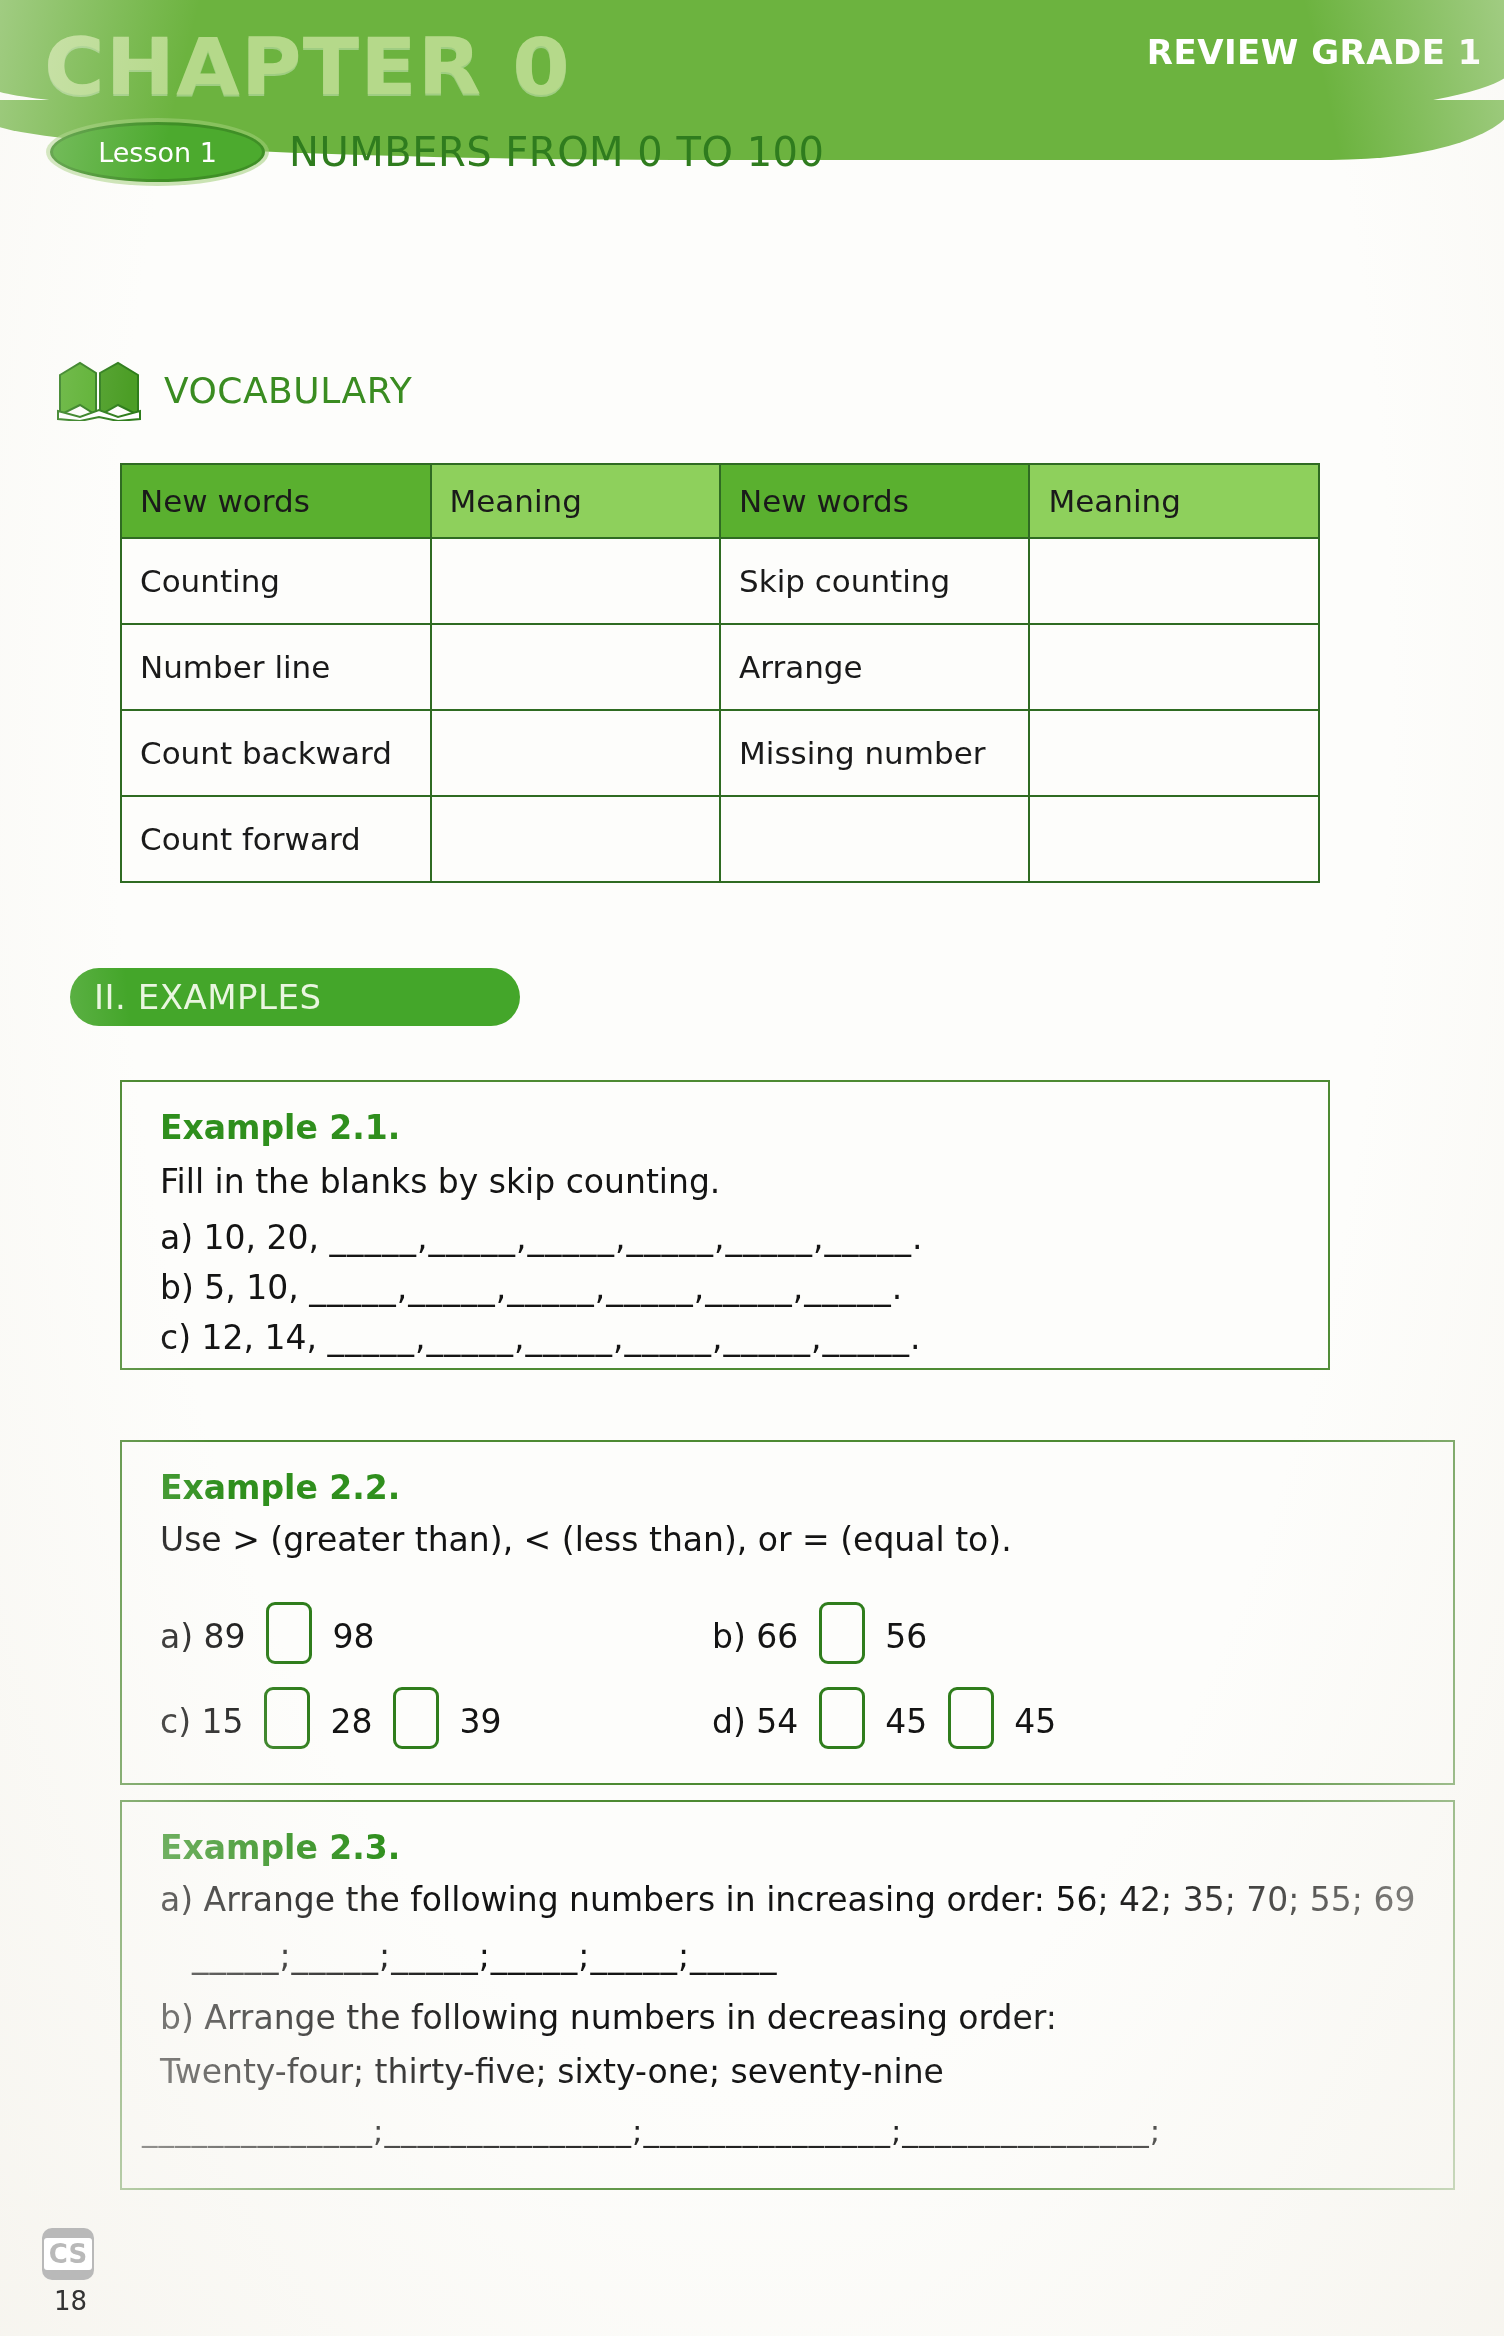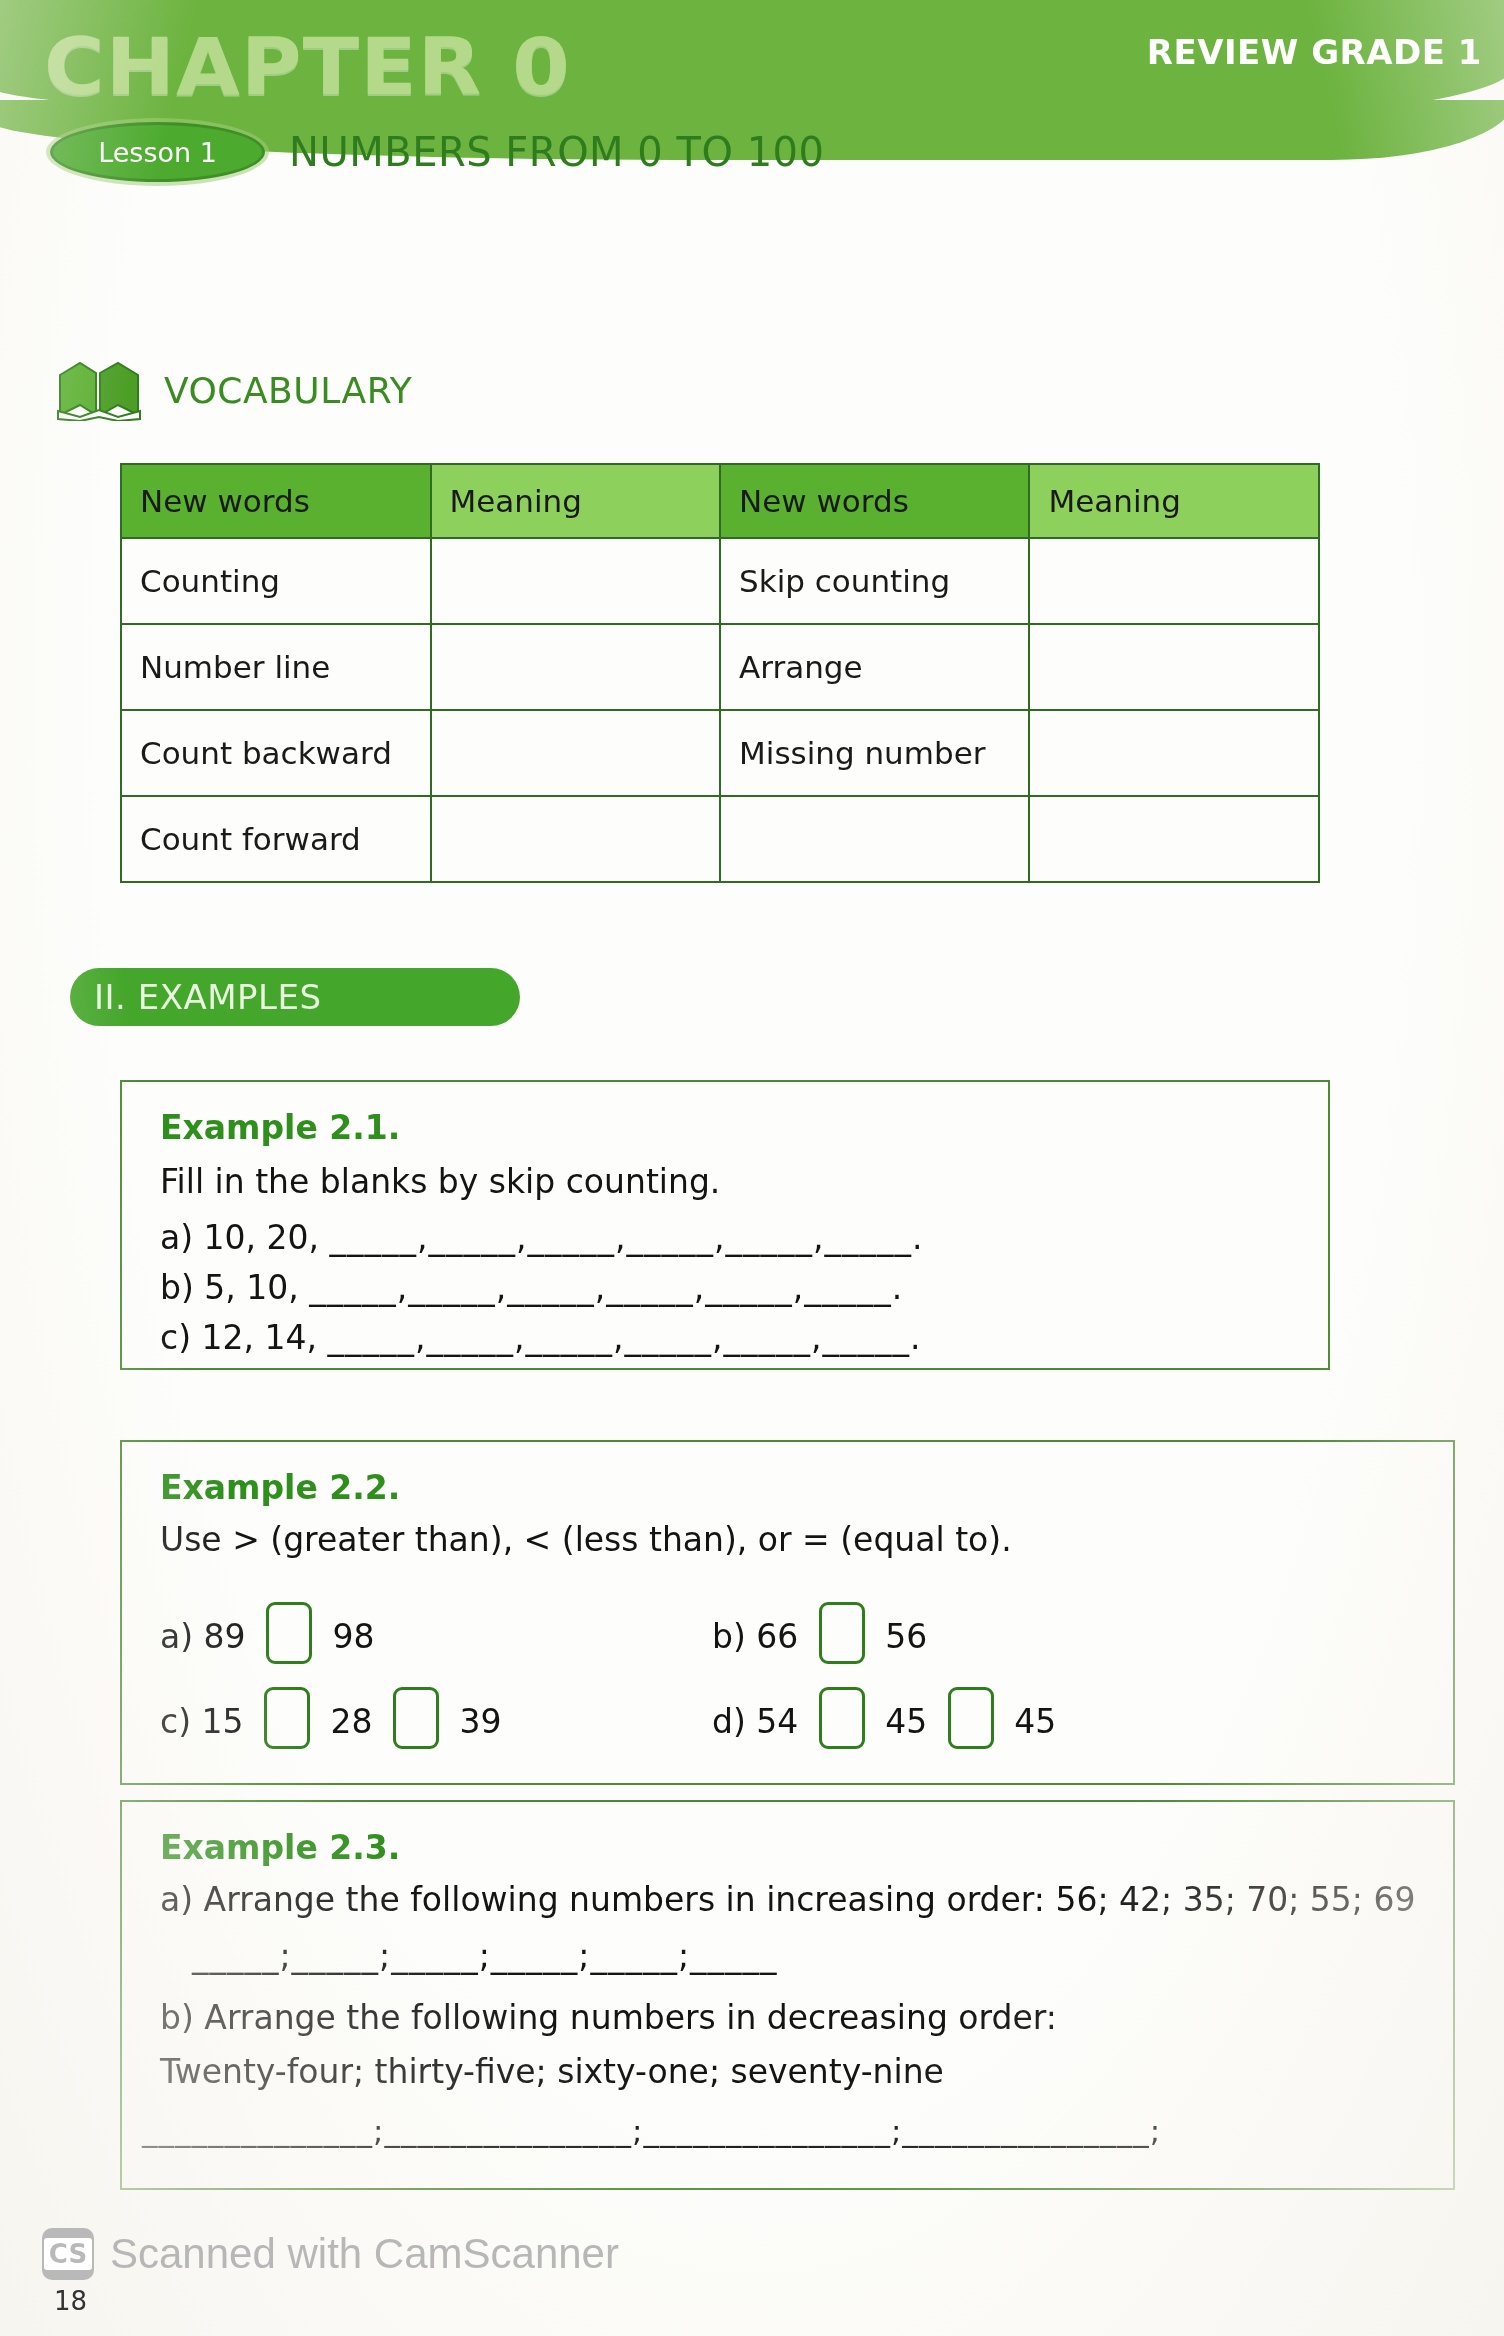--- a/index.html
+++ b/index.html
@@ -384,19 +384,18 @@
 
     <div class="ex-line" style="left:38px; top:250px;">Twenty-four; thirty-five; sixty-one; seventy-nine</div>
 
     <div class="ex-line blanks" style="left:20px; top:310px; font-size:31px;">______________;_______________;_______________;_______________;</div>
   </div>
 
   <div id="watermark">
     <div id="cs-badge">
       <span>CS</span>
     </div>
-    <div id="wm-text">Scanned with CamScanner</div>
   </div>
 
   <div id="page-number">18</div>
 
   <div class="scan-tint"></div>
 </div>
 
 </body></html>

